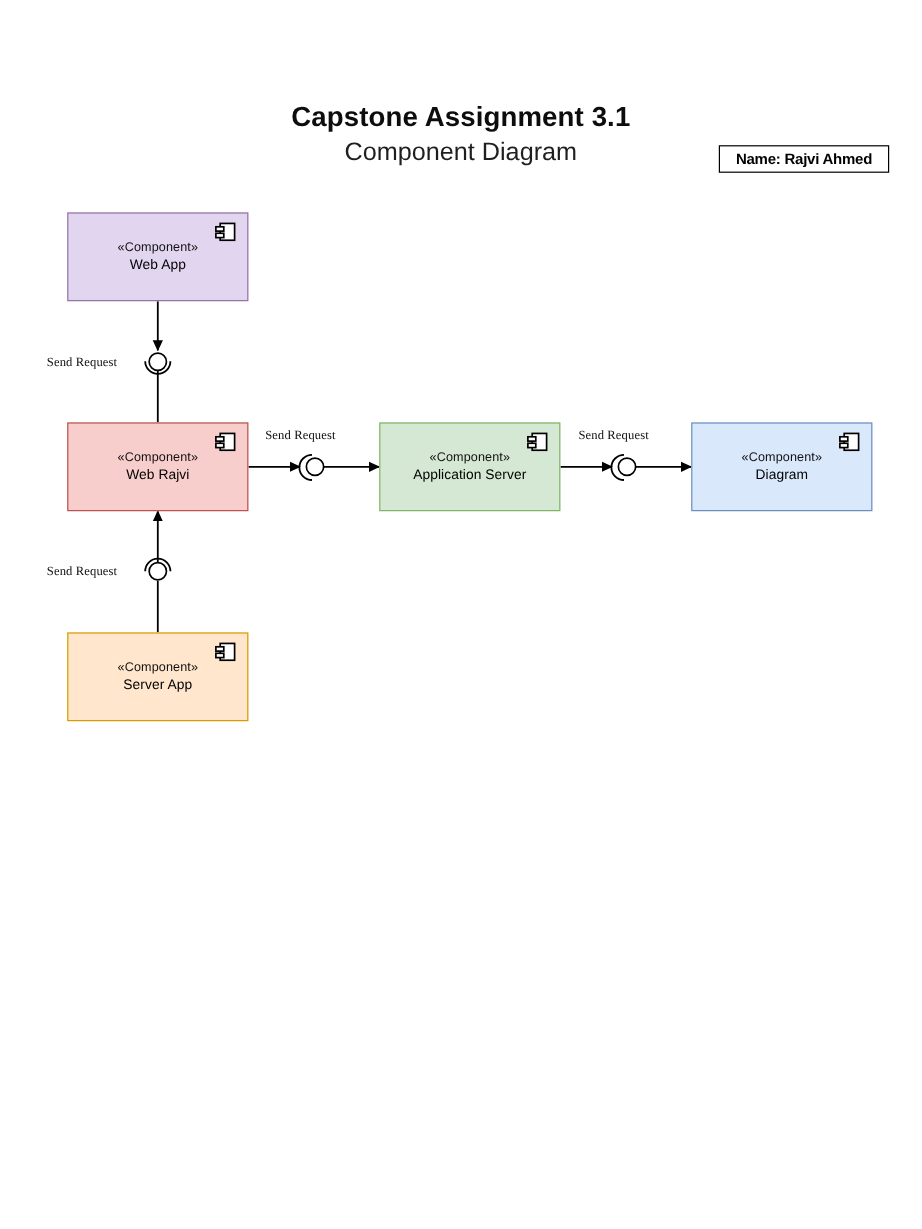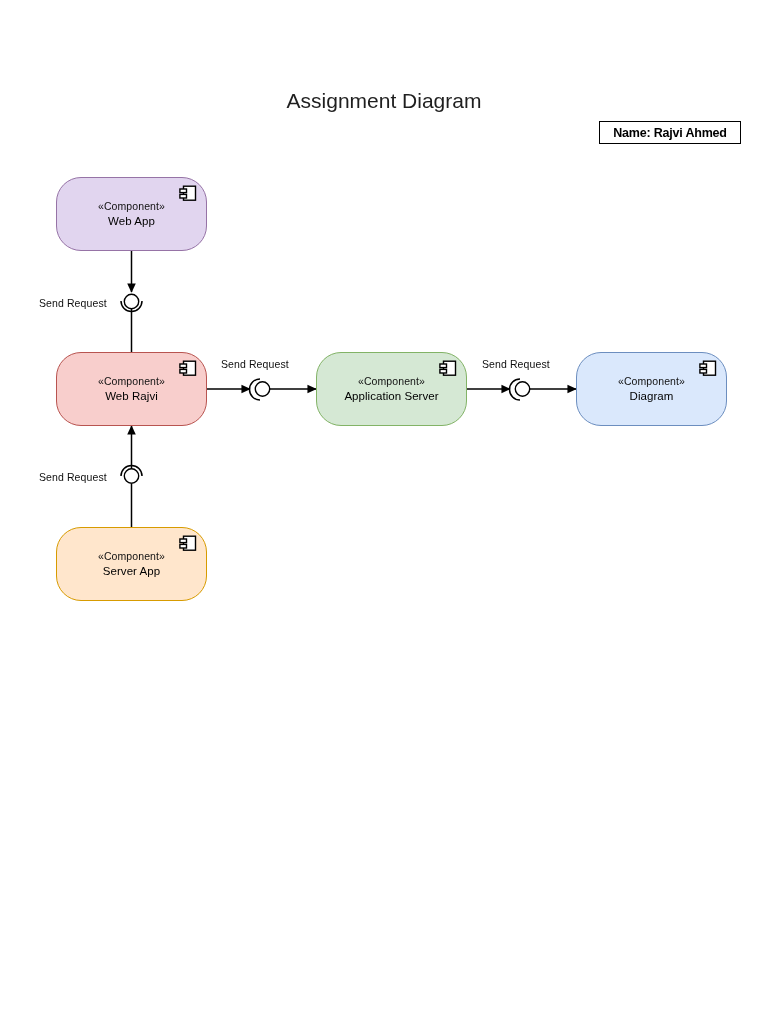--- a/index.html
+++ b/index.html
@@ -84,21 +84,20 @@
   
   .component {
     position: absolute;
     box-sizing: border-box;
     border-width: 1.4px;
     border-style: solid;
     display: flex;
     flex-direction: column;
     align-items: center;
     justify-content: center;
-    border-radius: 25px;
   }
   .stereotype {
     font-size: 10.5px;
     font-weight: normal;
     color: #111111;
     line-height: 1.35;
     letter-spacing: 0.1px;
   }
   .cname {
     font-size: 11.5px;
@@ -116,29 +115,31 @@
     height: 17px;
   }
 
   
   .edge-label {
     position: absolute;
     font-size: 10.5px;
     color: #0f0f0f;
     white-space: nowrap;
     letter-spacing: 0.1px;
+    font-family: Liberation Serif, serif;
   }
 </style>
 </head>
 <body>
 
 <div id="page" style="background: rgb(255, 255, 255);">
 
   <div class="title-block">
-    <div class="doc-subtitle">Assignment Diagram</div>
+    <div class="doc-title">Capstone Assignment 3.1</div>
+    <div class="doc-subtitle">Component Diagram</div>
   </div>
 
   <div class="name-box">Name: Rajvi Ahmed</div>
 
   <svg id="diagram" viewBox="0 0 768 1024">
     <defs>
       <marker id="arrow" viewBox="0 0 10 10" refX="9.2" refY="5" markerWidth="6.2" markerHeight="6.2" orient="auto-start-reverse">
         <path d="M 0 0.4 L 10 5 L 0 9.6 z" fill="#000000"></path>
       </marker>
     </defs>

